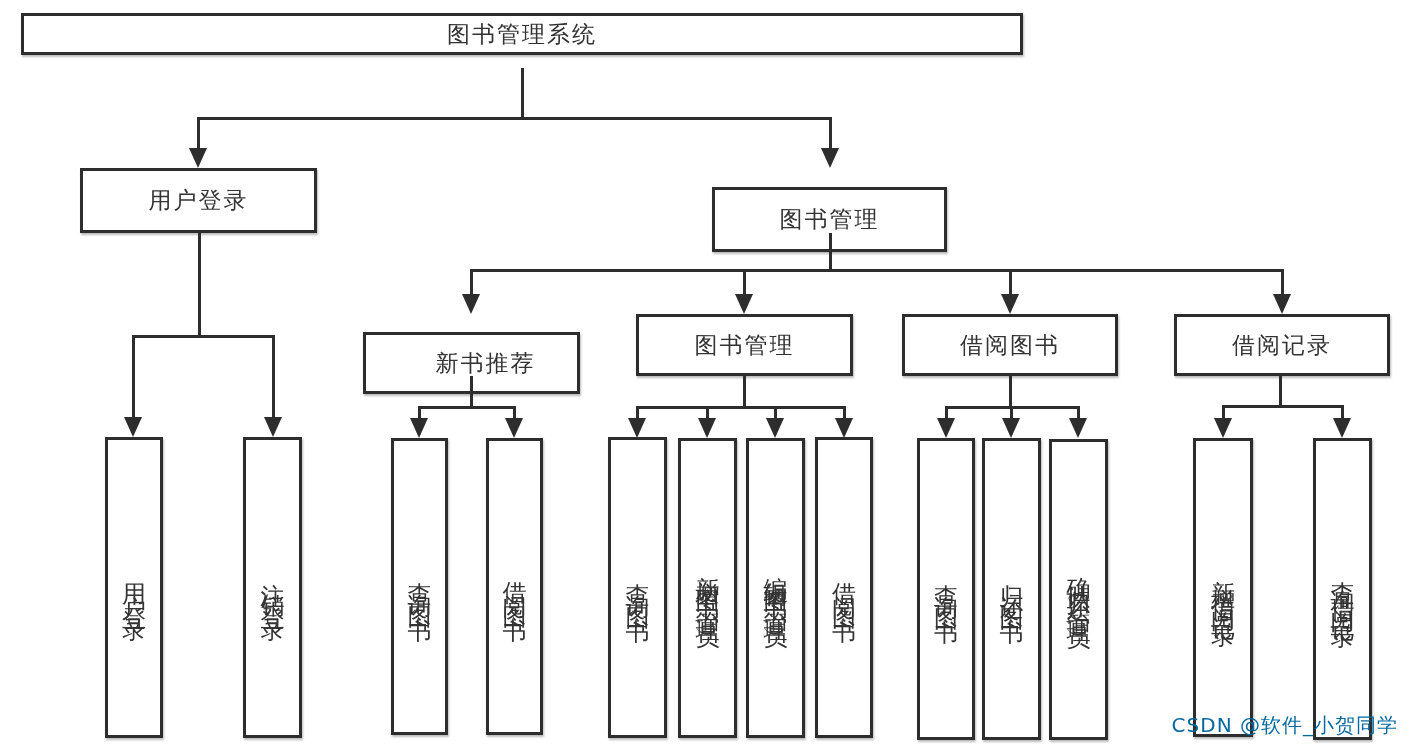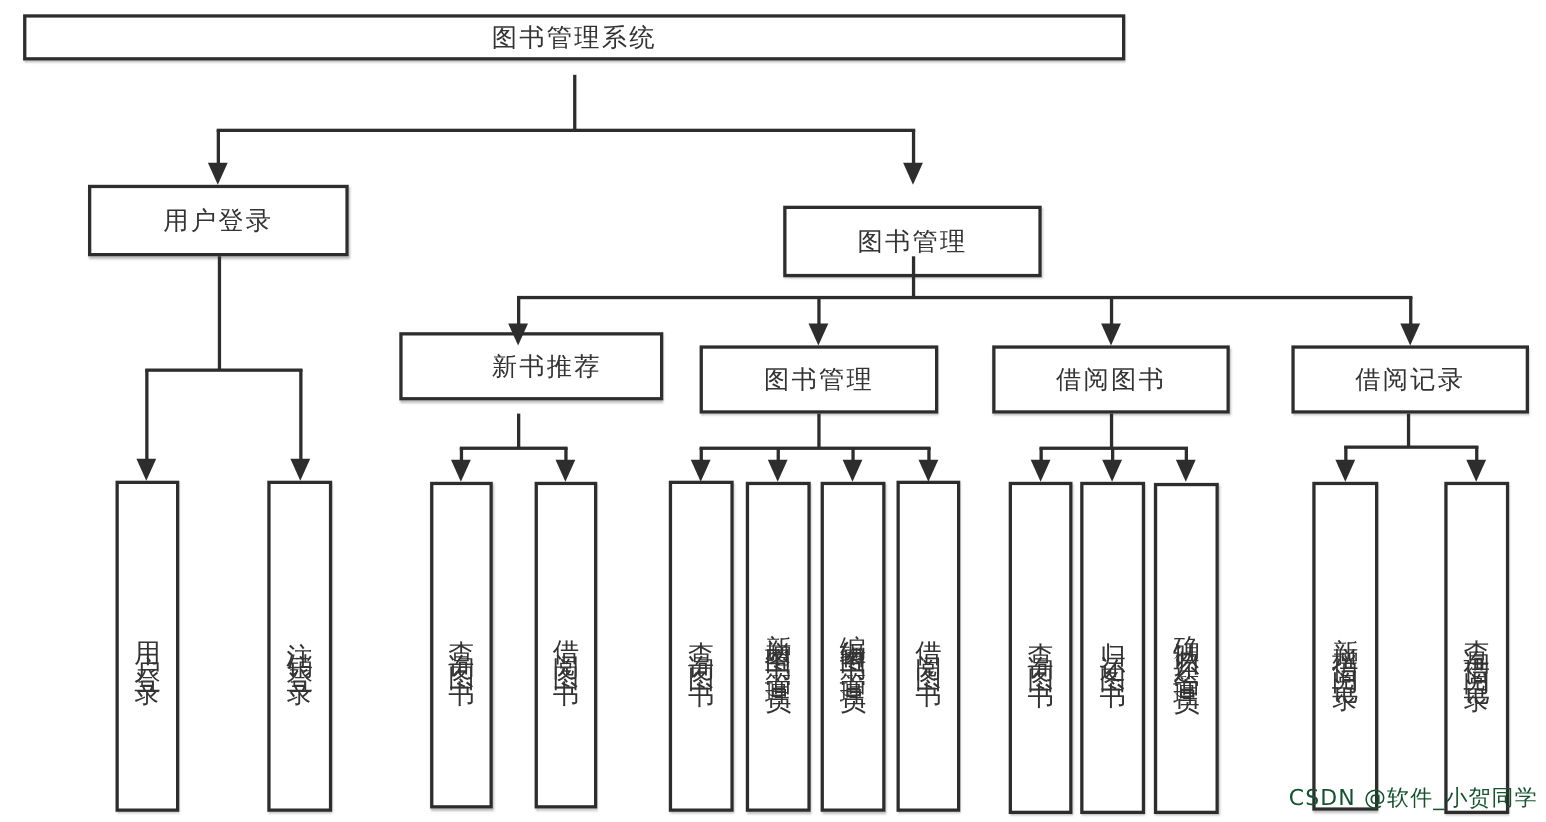--- a/index.html
+++ b/index.html
@@ -20,33 +20,33 @@
   .ls4{letter-spacing:12px;}
   .ls6{letter-spacing:9px;}
   .ls9{letter-spacing:7px;}
   .seg{position:absolute;background:#2d2d2d;}
   .tri{
     position:absolute;width:0;height:0;
     border-left:9px solid transparent;border-right:9px solid transparent;
     border-top:20px solid #2d2d2d;
   }
   .watermark{
-    position:absolute;right:7px;bottom:8px;color:#14532d;
+    position:absolute;right:7px;bottom:8px;color:#0369a1;
     font-size:20px;letter-spacing:1px;z-index:5;white-space:nowrap;
   }
 </style>
 </head>
 <body>
 
 <div class="canvas">
   <div id="nodes-layer">
       <div class="node h" style="left: 21px; top: 13px; width: 1002px; height: 42px;">图书管理系统</div>
       <div class="node h" style="left: 80px; top: 168px; width: 237px; height: 65px;">用户登录</div>
       <div class="node h" style="left: 712px; top: 168px; width: 235px; height: 65px; margin-top: 19px;">图书管理</div>
-      <div class="node h" style="left: 363px; top: 302px; width: 240px; height: 62px; padding-left: 28px;">新书推荐</div>
+      <div class="node h" style="left: 363px; top: 332px; width: 217px; height: 62px; padding-left: 28px;">新书推荐</div>
       <div class="node h" style="left: 636px; top: 314px; width: 217px; height: 62px;">图书管理</div>
       <div class="node h" style="left: 902px; top: 314px; width: 216px; height: 62px;">借阅图书</div>
       <div class="node h" style="left: 1174px; top: 314px; width: 216px; height: 62px;">借阅记录</div>
       <div class="node v ls4" style="left: 105px; top: 437px; width: 58px; height: 301px;">用户登录</div>
       <div class="node v ls4" style="left: 243px; top: 437px; width: 59px; height: 301px;">注销登录</div>
       <div class="node v ls4" style="left: 391px; top: 438px; width: 57px; height: 297px;">查询图书</div>
       <div class="node v ls4" style="left: 486px; top: 438px; width: 57px; height: 297px;">借阅图书</div>
       <div class="node v ls4" style="left: 608px; top: 437px; width: 59px; height: 301px;">查询图书</div>
       <div class="node v ls9" style="left: 678px; top: 438px; width: 59px; height: 300px;">新增图书（管理员）</div>
       <div class="node v ls9" style="left: 746px; top: 438px; width: 59px; height: 300px;">编辑图书（管理员）</div>

